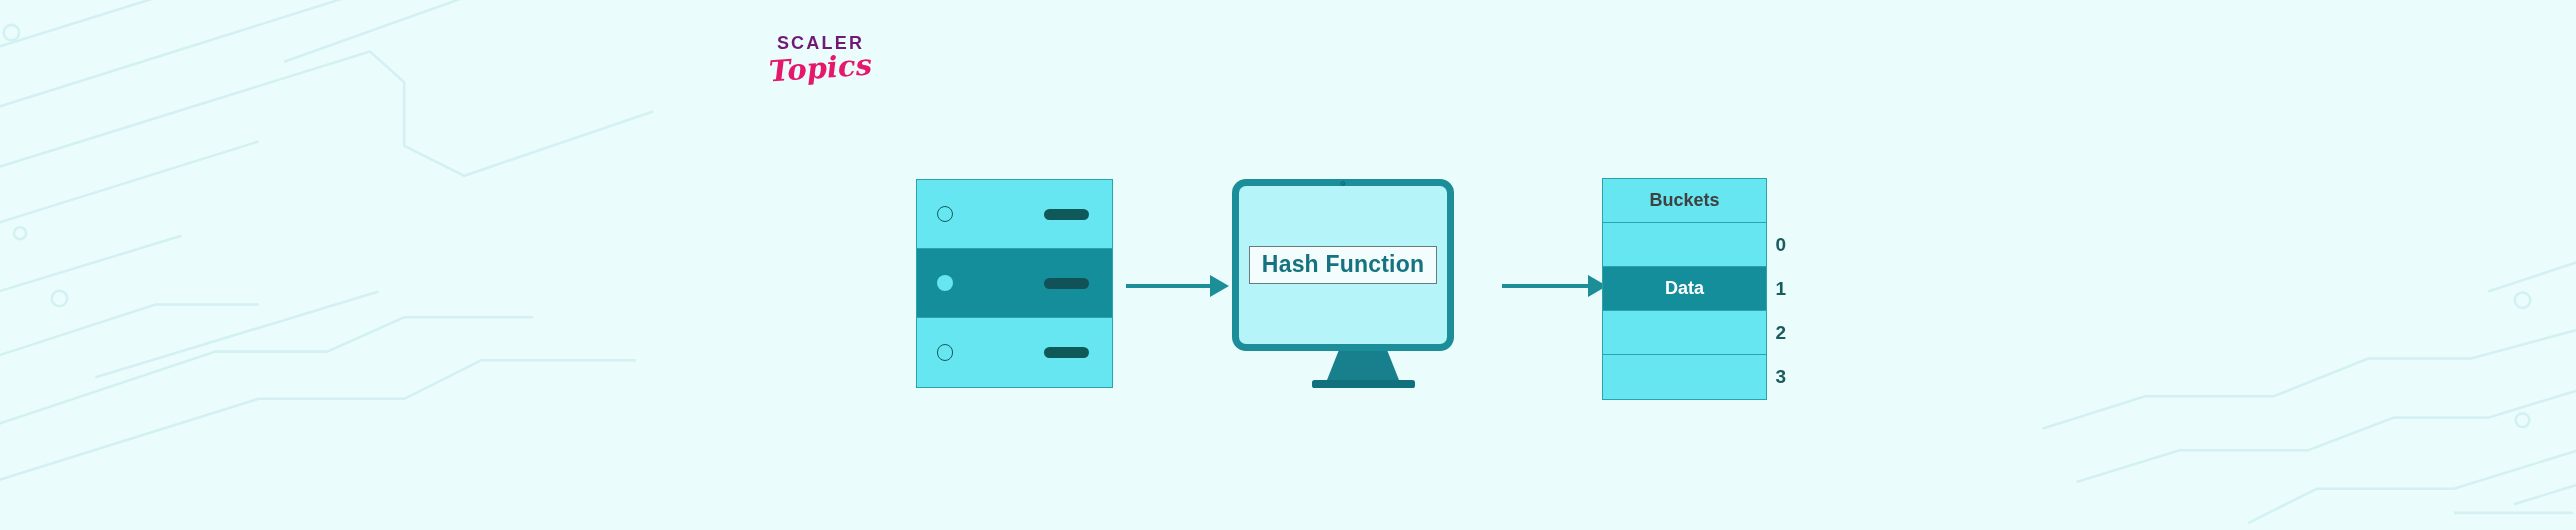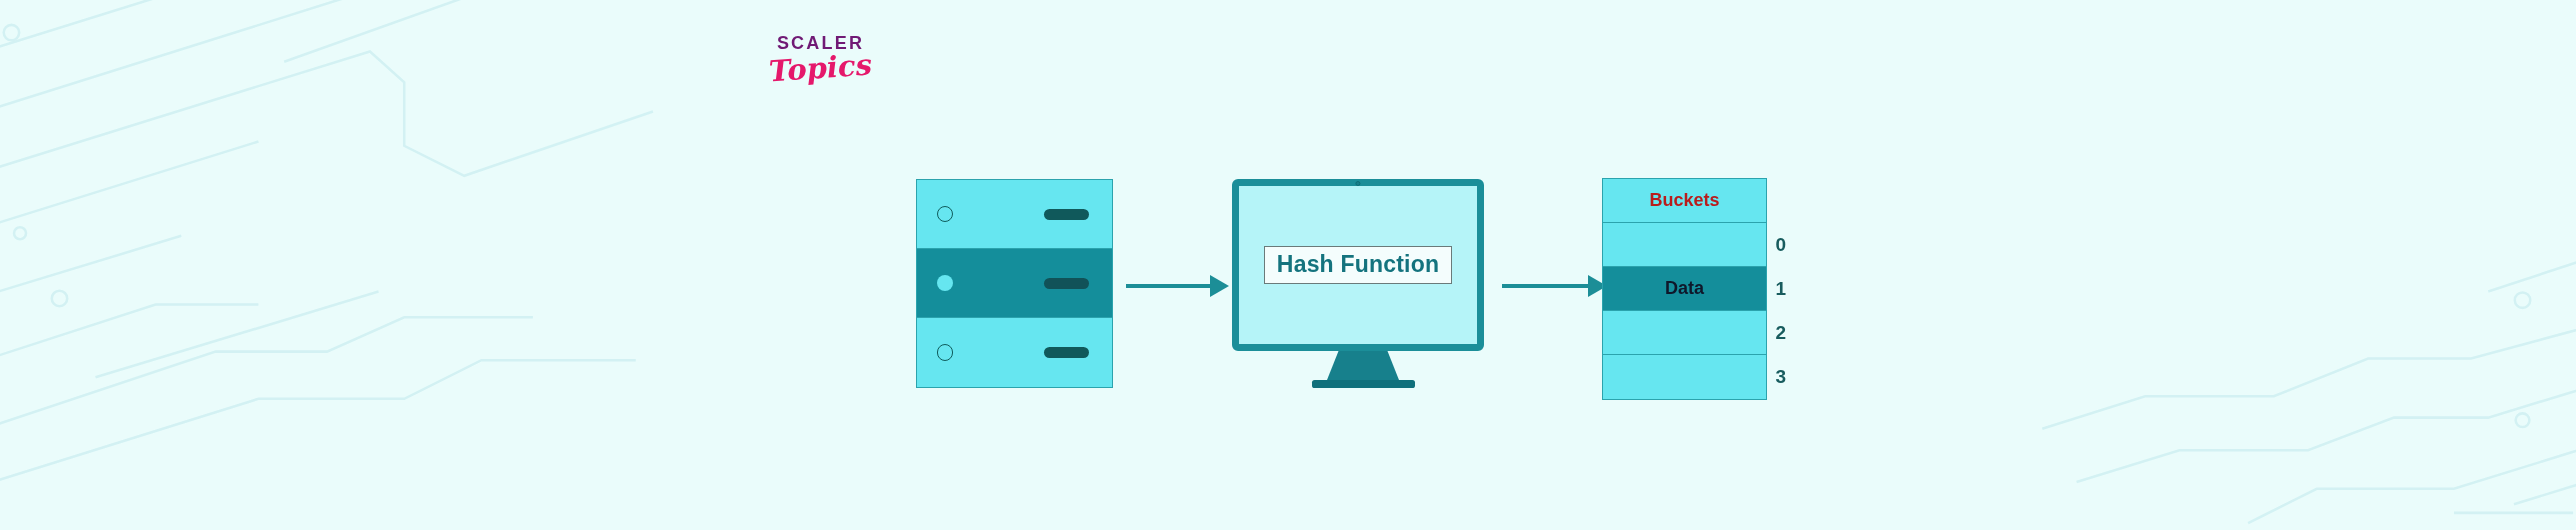--- a/index.html
+++ b/index.html
@@ -140,24 +140,24 @@
   
   #monitor-wrap {
     position: absolute;
     left: 1232px;
     top: 179px;
     width: 262px;
     height: 210px;
   }
   #monitor-bezel {
     position: relative;
-    width: 252px;
+    width: 222px;
     height: 172px;
     border: 7.7px solid #1B8E99;
-    border-radius: 6px;
+    border-radius: 14px;
     background: #B5F4F8;
     display: flex;
     align-items: center;
     justify-content: center;
   }
   #monitor-camera {
     position: absolute;
     top: -5.2px;
     left: 50%;
     transform: translateX(-50%);
@@ -217,29 +217,29 @@
     border-bottom: 0.9px solid #2BA3AD;
     display: flex;
     align-items: center;
     justify-content: center;
     font-weight: 700;
     font-size: 18px;
   }
   .bucket-cell:last-child { border-bottom: none; }
   .bucket-cell.header {
     background: #66E6F0;
-    color: #b91c1c;
+    color: #404040;
   }
   .bucket-cell.empty {
     background: #66E6F0;
     color: transparent;
   }
   .bucket-cell.filled {
     background: #148E9B;
-    color: #0f172a;
+    color: #ffffff;
   }
   #bucket-indices {
     position: absolute;
     left: 170px;
     top: 45px;
   }
   .bucket-index {
     height: 44px;
     display: flex;
     align-items: center;

